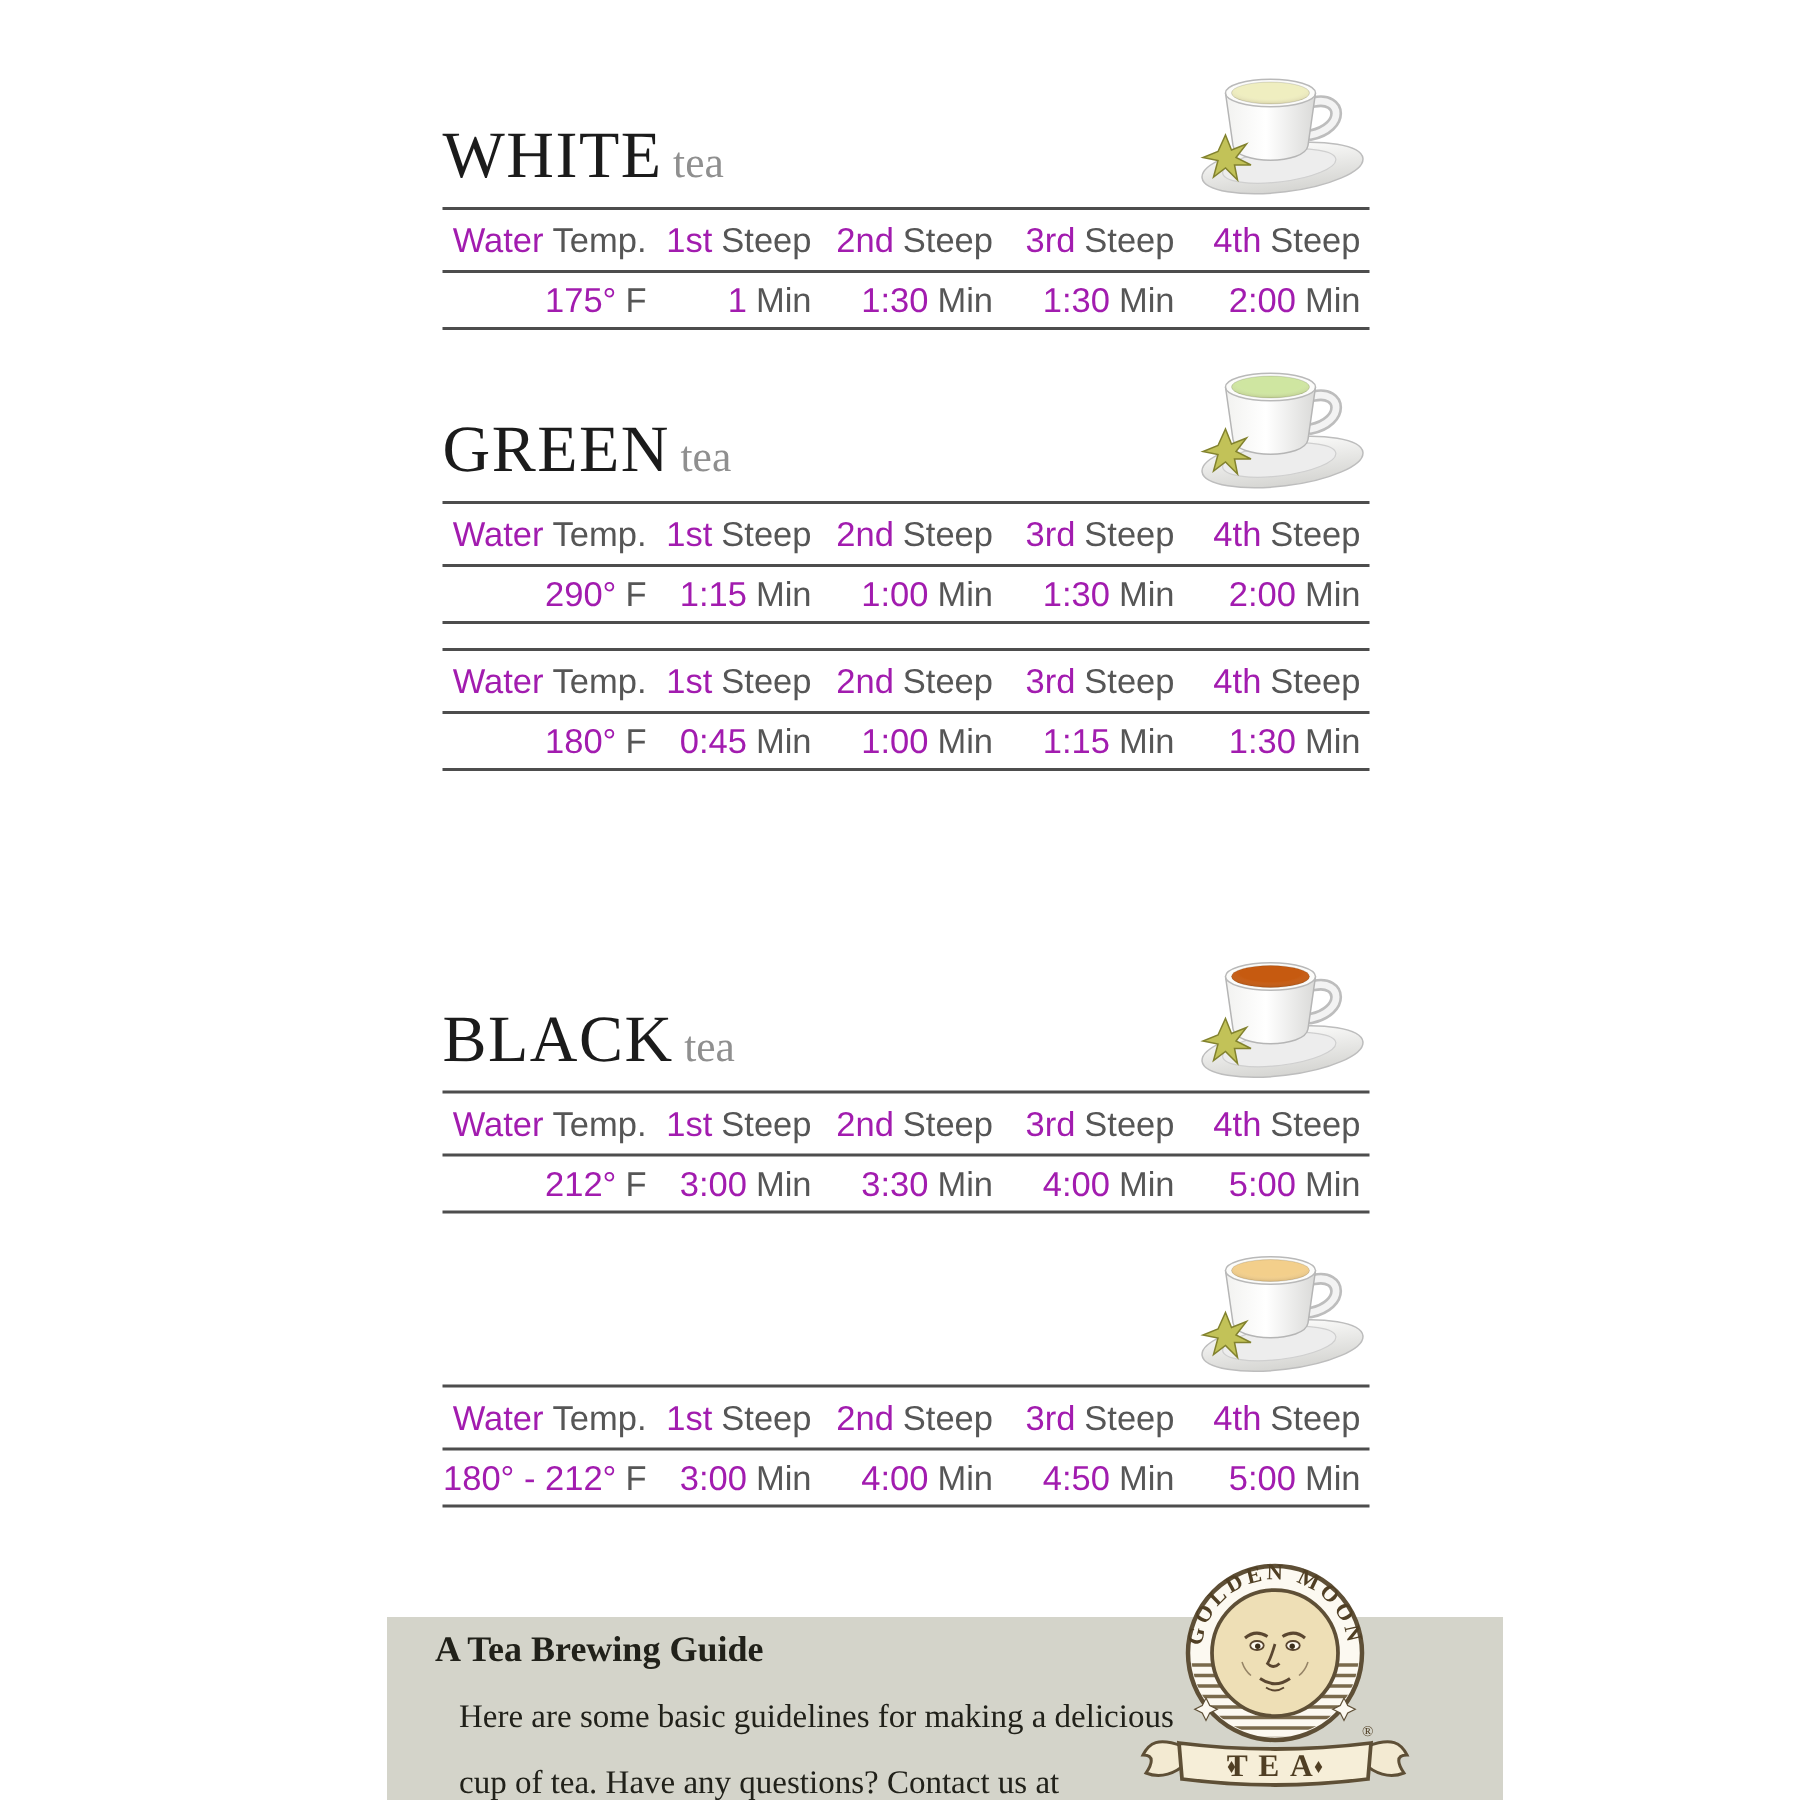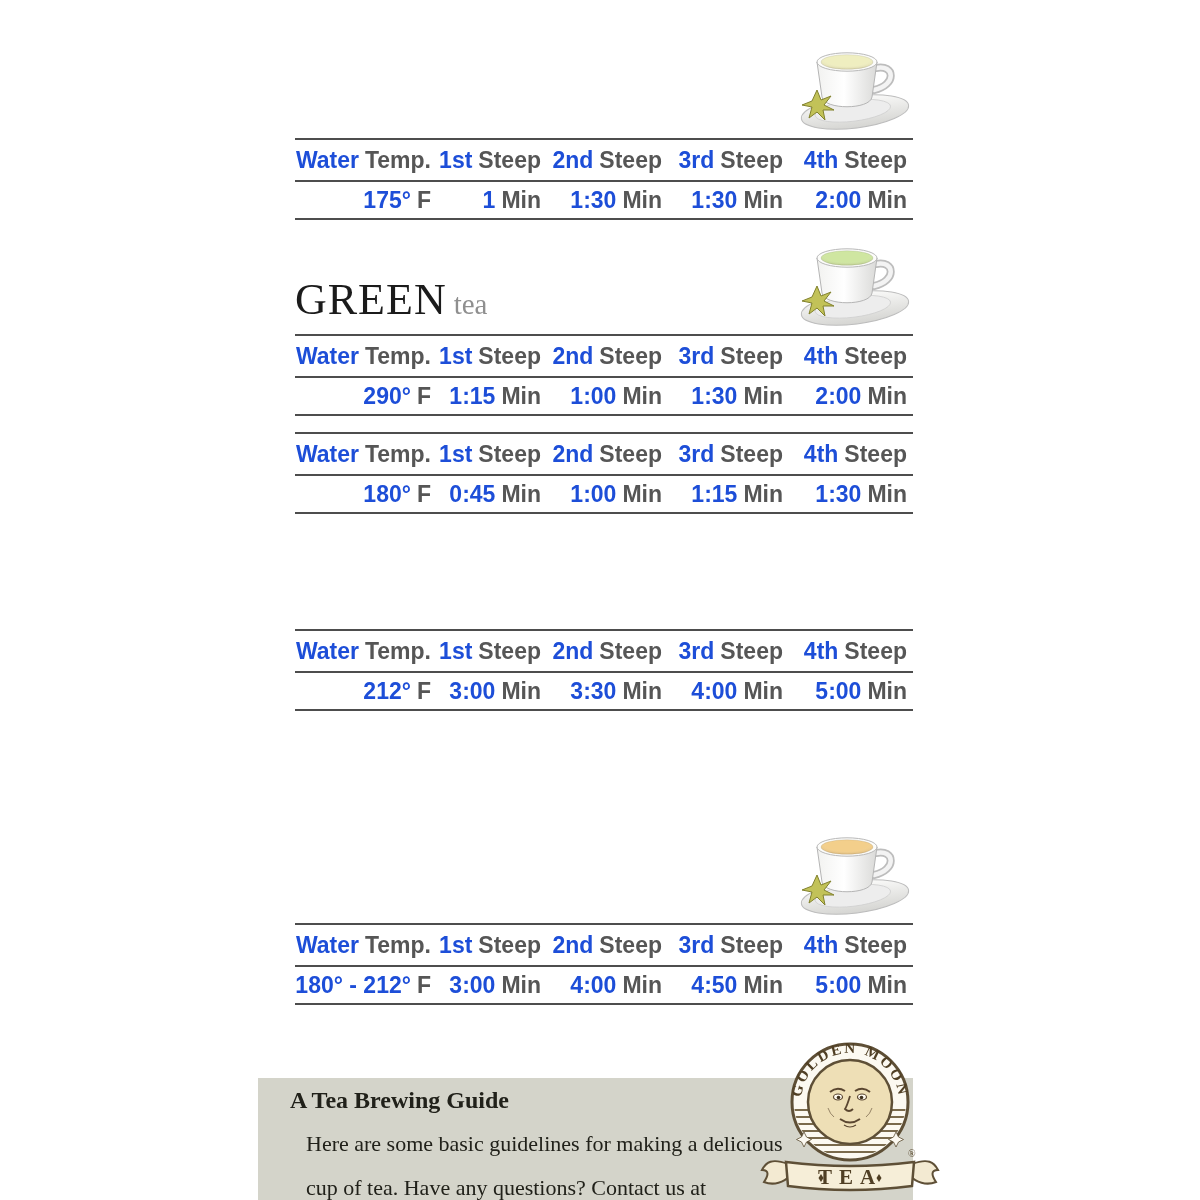--- a/index.html
+++ b/index.html
@@ -13,25 +13,25 @@
   .title .big{font-size:44px;color:#1b1b1b;letter-spacing:1px;}
   .title .small{font-size:29px;color:#8f8f8f;margin-left:7px;}
   .cup{position:absolute;right:0;bottom:2px;width:116px;height:98px;overflow:visible;}
 
   .steep-table{border-bottom:2px solid #4d4d4d;}
   .trow{display:flex;align-items:center;border-top:2px solid #4d4d4d;font-size:23px;}
   .hrow{height:40px;}
   .vrow{height:36px;}
   .cell{text-align:right;box-sizing:border-box;padding-right:6px;white-space:nowrap;}
   .c0{width:142px}.c1{width:110px}.c2{width:121px}.c3{width:121px}.c4{width:124px}
-  .s{font-weight:bold;color:#1d4ed8;}
-  .l{font-weight:bold;color:#565656;margin-left:6px;}
+  .s{font-weight:normal;color:#a21caf;}
+  .l{font-weight:normal;color:#565656;margin-left:6px;}
 
   
-  .footer{position:absolute;left:258px;top:1078px;width:655px;height:122px;background:#d4d4ca;}
+  .footer{position:absolute;left:258px;top:1078px;width:724px;height:122px;background:#d4d4ca;padding-left:20px;}
   .footer-text{position:absolute;left:32px;top:8px;font-family:"Liberation Serif",serif;color:#21211a;}
   .footer-text h3{margin:0 0 3px 0;font-size:24px;line-height:28px;}
   .footer-text p{margin:16px;font-size:22px;line-height:28px;}
   .brand-logo{position:absolute;left:758px;top:1036px;width:184px;height:164px;z-index:2;overflow:visible;}
 </style>
 </head>
 <body>
 
 <div class="page">
 
@@ -48,20 +48,23 @@
       </linearGradient>
       <radialGradient id="teaShade" cx="50%" cy="35%" r="70%">
         <stop offset="55%" stop-color="rgba(255,255,255,0)"></stop>
         <stop offset="100%" stop-color="rgba(60,30,0,0.20)"></stop>
       </radialGradient>
     </defs>
   </svg>
 
   <section class="tea-section" style="top:40px">
     <div class="head">
+      <div class="title">
+        <span class="big">WHITE</span><span class="small">tea</span>
+      </div>
       <svg class="cup" viewBox="0 0 116 98">
         <g transform="rotate(-7 58 74)">
           <ellipse cx="58" cy="74" rx="54" ry="16" fill="url(#saucerG)" stroke="#bdbdbd" stroke-width="1"></ellipse>
           <ellipse cx="56" cy="72.5" rx="38" ry="10.5" fill="#ededed" stroke="#cfcfcf" stroke-width="0.8"></ellipse>
         </g>
         <path d="M79,30 C98,26 100,47 77,52" fill="none" stroke="#bdbdbd" stroke-width="8" stroke-linecap="round"></path>
         <path d="M79,30 C98,26 100,47 77,52" fill="none" stroke="#f3f3f3" stroke-width="4.5" stroke-linecap="round"></path>
         <path d="M20,24 C20,33.2 80,33.2 80,24 L75,59 C73,72 27,72 25,59 Z" fill="url(#cupG)" stroke="#b5b5b5" stroke-width="1"></path>
         <ellipse cx="50" cy="24" rx="30" ry="9.2" fill="#fcfcfa" stroke="#b9b9b9" stroke-width="1"></ellipse>
         <ellipse cx="50" cy="24" rx="26" ry="7.3" stroke="rgba(0,0,0,0.15)" stroke-width="0.6" fill="#efeec0"></ellipse>
@@ -137,20 +140,38 @@
         <div class="cell c0"><span class="s">180°</span><span class="l">F</span></div>
         <div class="cell c1"><span class="s">0:45</span><span class="l">Min</span></div>
         <div class="cell c2"><span class="s">1:00</span><span class="l">Min</span></div>
         <div class="cell c3"><span class="s">1:15</span><span class="l">Min</span></div>
         <div class="cell c4"><span class="s">1:30</span><span class="l">Min</span></div>
       </div>
     </div>
   </section>
 
   <section class="tea-section" style="top:629px">
+    <div class="head">
+      <div class="title">
+        <span class="big">BLACK</span><span class="small">tea</span>
+      </div>
+      <svg class="cup" viewBox="0 0 116 98">
+        <g transform="rotate(-7 58 74)">
+          <ellipse cx="58" cy="74" rx="54" ry="16" fill="url(#saucerG)" stroke="#bdbdbd" stroke-width="1"></ellipse>
+          <ellipse cx="56" cy="72.5" rx="38" ry="10.5" fill="#ededed" stroke="#cfcfcf" stroke-width="0.8"></ellipse>
+        </g>
+        <path d="M79,30 C98,26 100,47 77,52" fill="none" stroke="#bdbdbd" stroke-width="8" stroke-linecap="round"></path>
+        <path d="M79,30 C98,26 100,47 77,52" fill="none" stroke="#f3f3f3" stroke-width="4.5" stroke-linecap="round"></path>
+        <path d="M20,24 C20,33.2 80,33.2 80,24 L75,59 C73,72 27,72 25,59 Z" fill="url(#cupG)" stroke="#b5b5b5" stroke-width="1"></path>
+        <ellipse cx="50" cy="24" rx="30" ry="9.2" fill="#fcfcfa" stroke="#b9b9b9" stroke-width="1"></ellipse>
+        <ellipse cx="50" cy="24" rx="26" ry="7.3" stroke="rgba(0,0,0,0.15)" stroke-width="0.6" fill="#c65a10"></ellipse>
+        <ellipse cx="50" cy="24" rx="26" ry="7.3" fill="url(#teaShade)"></ellipse>
+        <path d="M20,52 L24,62 L34,58 L27,67 L37,72 L26,72 L28,82 L20,74 L12,80 L15,69 L5,67 L15,63 Z" fill="#c2c258" stroke="#82822e" stroke-width="1"></path>
+      </svg>
+    </div>
     <div class="steep-table">
       <div class="trow hrow">
         <div class="cell c0"><span class="s">Water</span><span class="l">Temp.</span></div>
         <div class="cell c1"><span class="s">1st</span><span class="l">Steep</span></div>
         <div class="cell c2"><span class="s">2nd</span><span class="l">Steep</span></div>
         <div class="cell c3"><span class="s">3rd</span><span class="l">Steep</span></div>
         <div class="cell c4"><span class="s">4th</span><span class="l">Steep</span></div>
       </div>
       <div class="trow vrow">
         <div class="cell c0"><span class="s">212°</span><span class="l">F</span></div>

